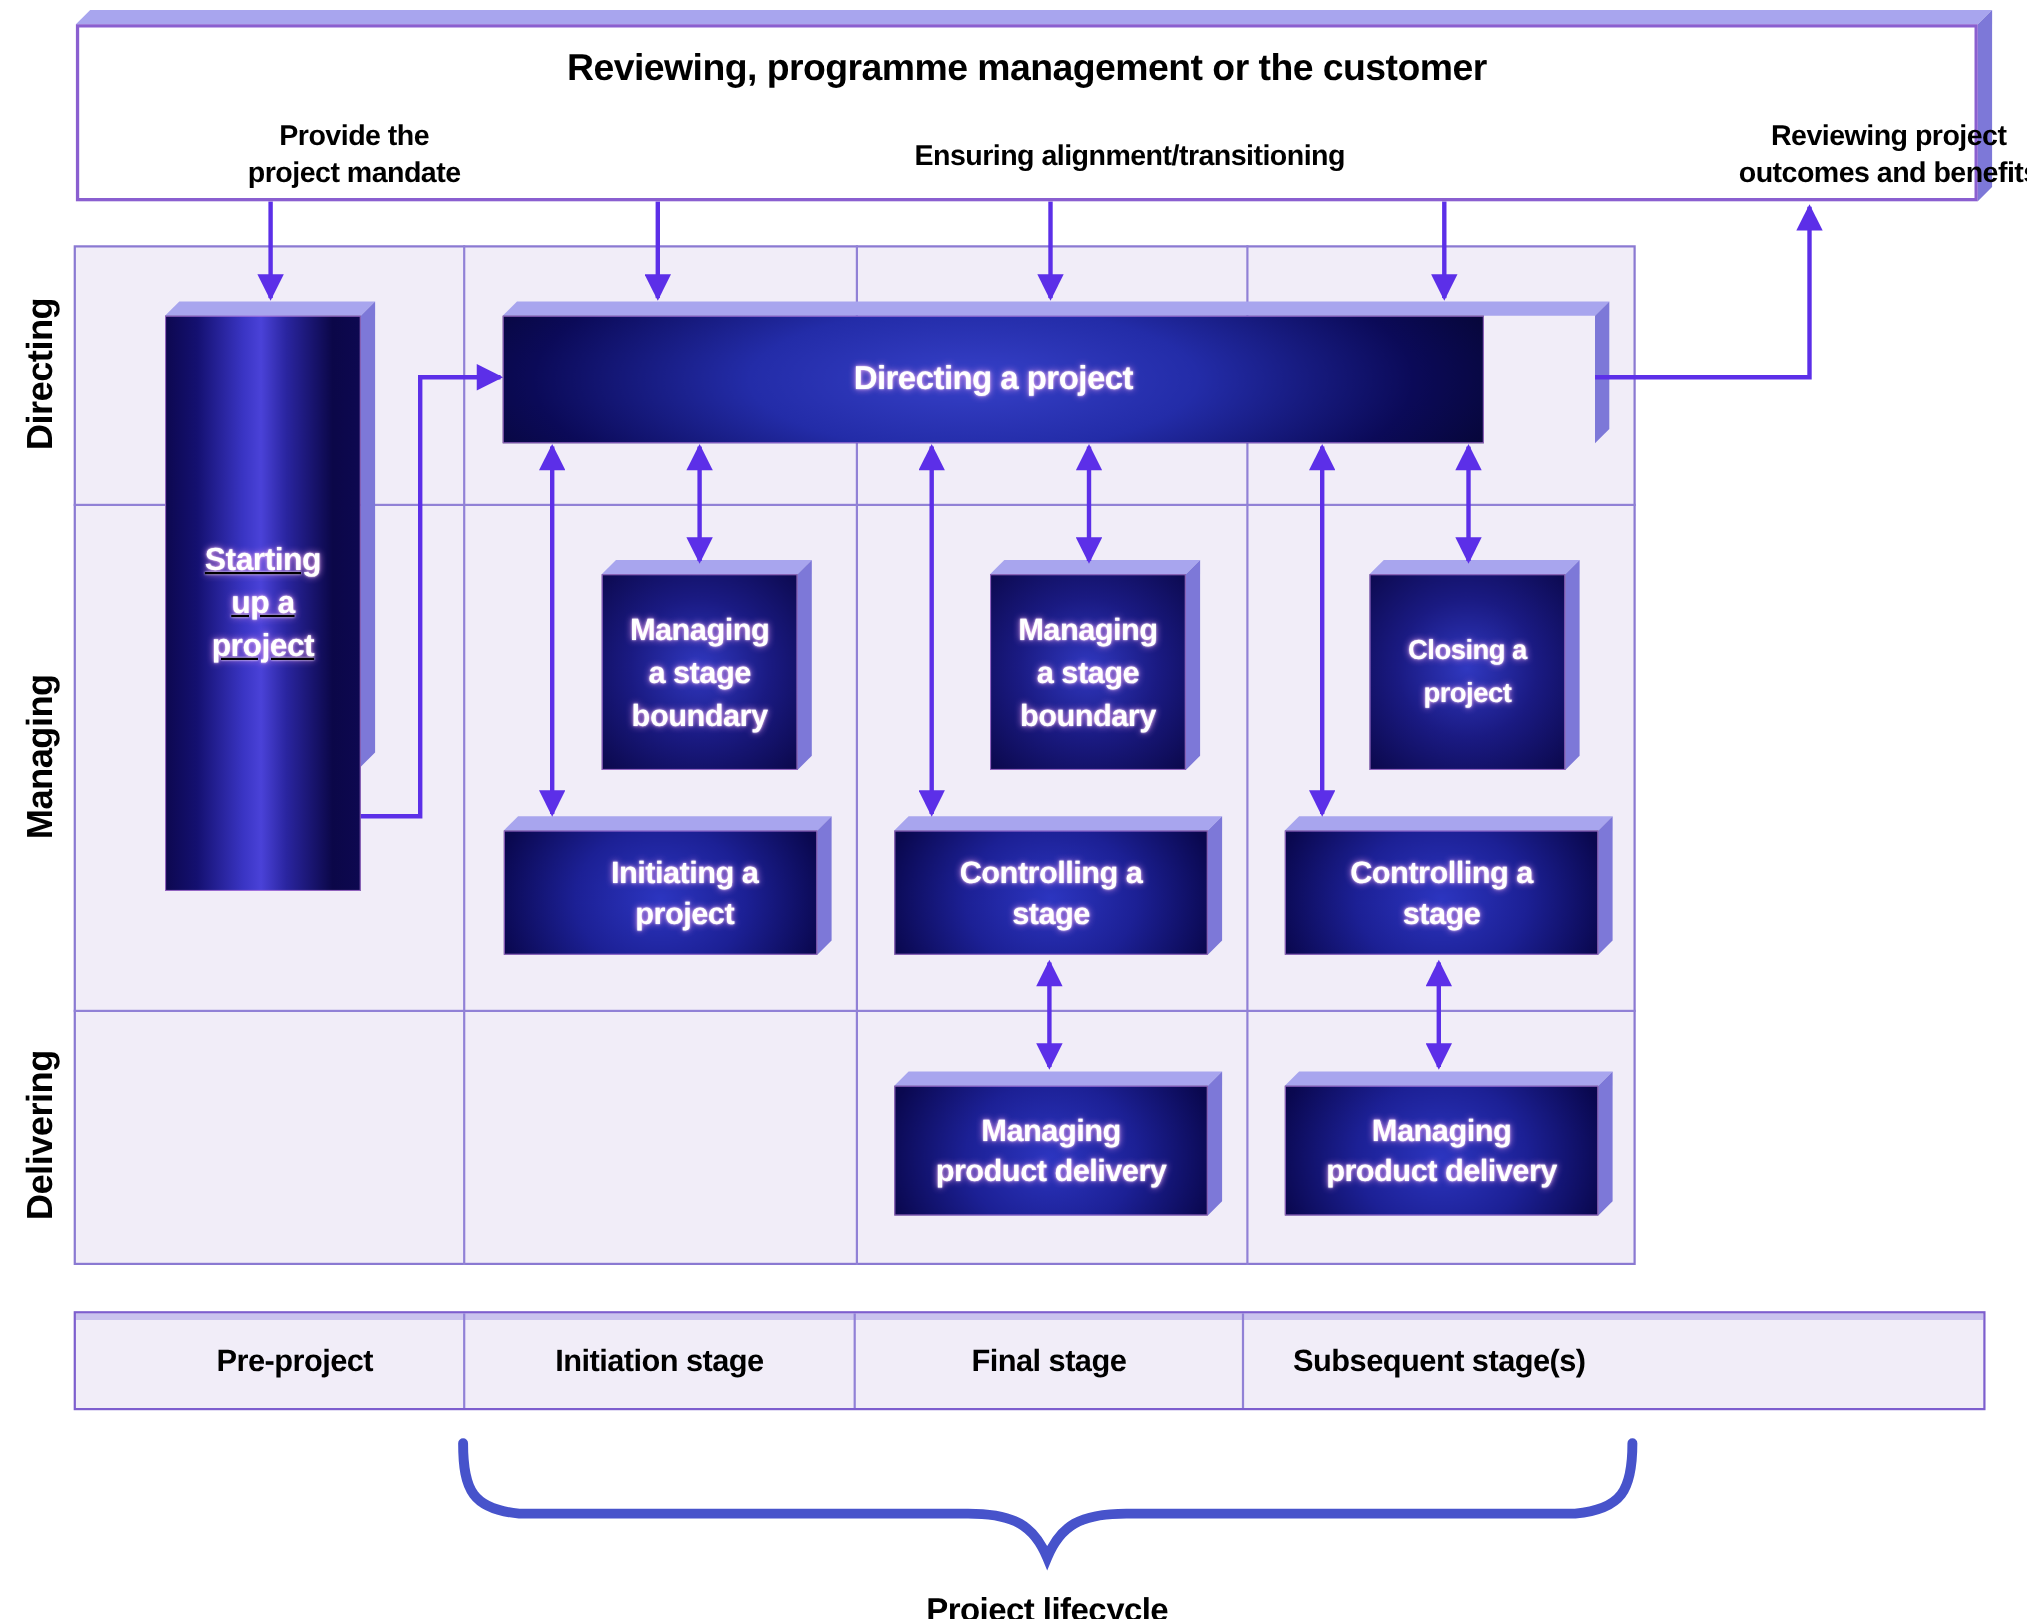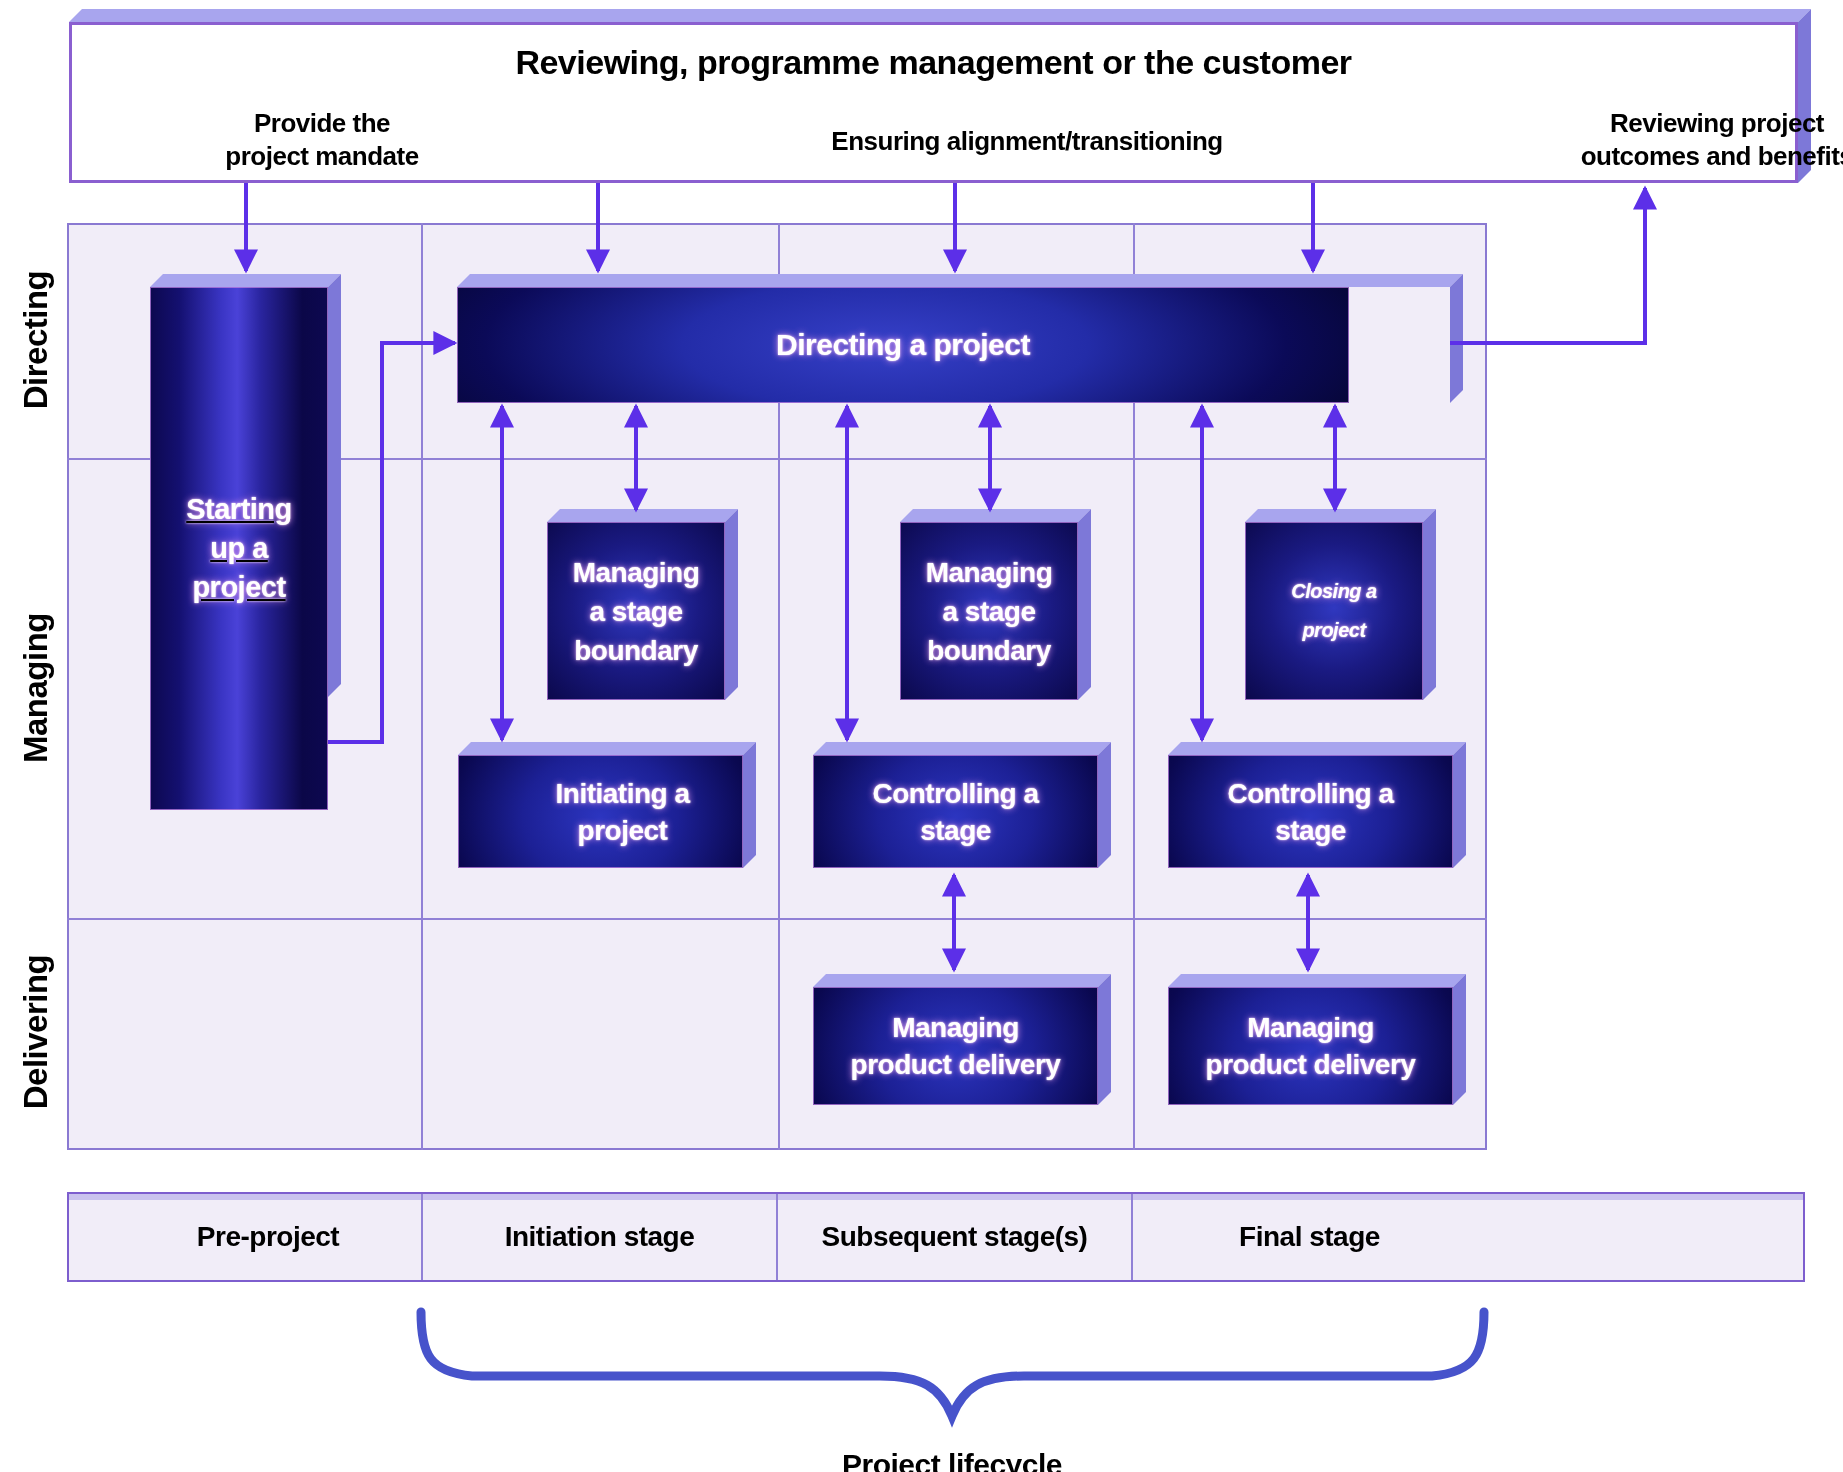--- a/index.html
+++ b/index.html
@@ -157,21 +157,21 @@
         <span class="box-label" style="font-size: 28px; line-height: 39px;">Managing
 a stage
 boundary</span>
       </div>
       <div class="process-box fill-square" style="left: 900px; top: 522px; width: 178px; height: 178px;">
         <span class="box-label" style="font-size: 28px; line-height: 39px;">Managing
 a stage
 boundary</span>
       </div>
       <div class="process-box fill-square" style="left: 1245px; top: 522px; width: 178px; height: 178px;">
-        <span class="box-label" style="font-size: 20px; line-height: 39px; font-style: italic;">Closing a
+        <span class="box-label" style="font-size: 25px; line-height: 39px;">Closing a
 project</span>
       </div>
       <div class="process-box fill-small" style="left: 458px; top: 755px; width: 285px; height: 113px;">
         <span class="box-label" style="font-size: 28px; line-height: 37px; margin-left: 44px;">Initiating a
 project</span>
       </div>
       <div class="process-box fill-small" style="left: 813px; top: 755px; width: 285px; height: 113px;">
         <span class="box-label" style="font-size: 28px; line-height: 37px;">Controlling a
 stage</span>
       </div>
@@ -185,18 +185,18 @@
       </div>
       <div class="process-box fill-small" style="left: 1168px; top: 987px; width: 285px; height: 118px;">
         <span class="box-label" style="font-size: 28px; line-height: 37px;">Managing
 product delivery</span>
       </div>
     </div>
 
   <div id="stage-bar" class="abs">
       <div class="stage-cell" style="width: 354px; padding-left: 46px;">Pre-project</div>
       <div class="stage-cell" style="width: 355px;">Initiation stage</div>
+      <div class="stage-cell" style="width: 353px;">Final stage</div>
       <div class="stage-cell" style="width: 355px;">Subsequent stage(s)</div>
-      <div class="stage-cell" style="width: 353px;">Final stage</div>
     </div>
 
   <div id="brace-label" class="abs">Project lifecycle</div>
 </div>
 
 </body></html>

